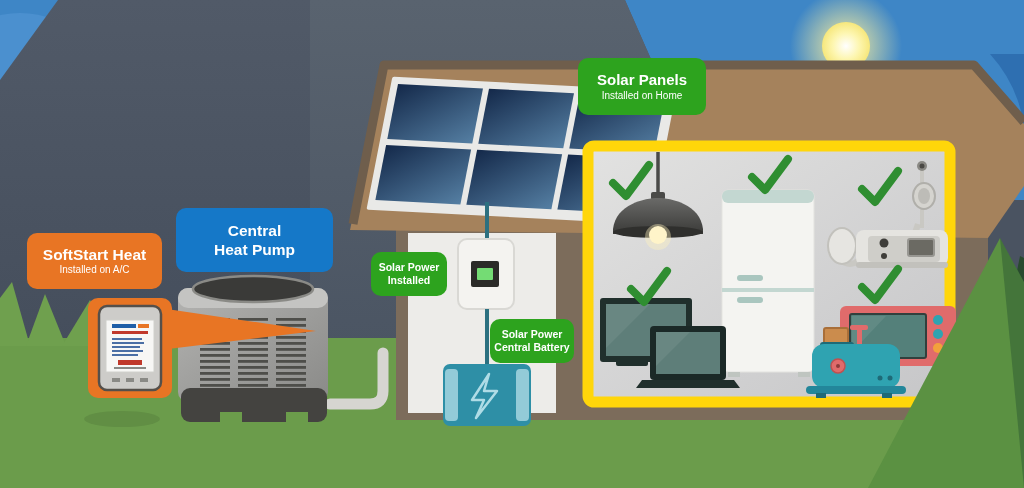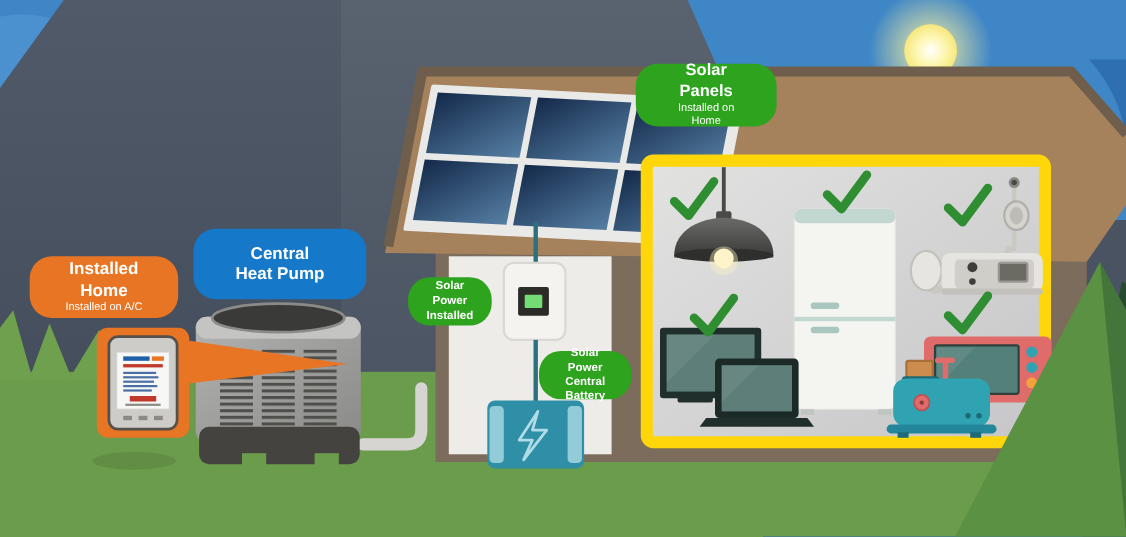--- a/index.html
+++ b/index.html
@@ -1,18 +1,18 @@
 <!DOCTYPE html>
 <html style="--label-orange: #E87524; --label-blue: #1578C8; --label-green: #2DA31E; --highlight-yellow: #FFD60A; --check-green: #2F8E31;"><head>
 <meta charset="utf-8">
 <style>
   html,body{margin:0;padding:0;background:#222;}
   #stage{position:relative;width:1024px;height:488px;overflow:hidden;background:#3E86C6;font-family:"Liberation Sans",sans-serif;}
   #scene{position:absolute;left:0;top:0;}
-  .label{position:absolute;color:#fff;border-radius:20px;display:flex;flex-direction:column;justify-content:center;align-items:center;text-align:center;box-sizing:border-box;padding:4px 24px;line-height:1.25;}
+  .label{position:absolute;color:#fff;border-radius:10px;display:flex;flex-direction:column;justify-content:center;align-items:center;text-align:center;box-sizing:border-box;padding:4px 0;line-height:1.25;}
   .label .t{font-weight:bold;}
   #label-softstart{left:27px;top:233px;width:135px;height:56px;background:var(--label-orange);}
   #label-softstart .t{font-size:15.5px;}
   #label-softstart .s{font-size:10px;text-align:right;}
   #label-central{left:176px;top:208px;width:157px;height:64px;background:var(--label-blue);font-weight:bold;font-size:15.5px;}
   #label-panels{left:578px;top:58px;width:128px;height:57px;background:var(--label-green);}
   #label-panels .t{font-size:15px;}
   #label-panels .s{font-size:10px;}
   #label-inverter{left:371px;top:252px;width:76px;height:44px;background:var(--label-green);font-weight:bold;font-size:10.5px;}
   #label-battery{left:490px;top:319px;width:84px;height:44px;background:var(--label-green);font-weight:bold;font-size:10.5px;}
@@ -247,21 +247,21 @@
     <rect x="112" y="354" width="26" height="2" fill="#4A6FA5"></rect>
     <rect x="118" y="360" width="24" height="5" fill="#C0392B"></rect>
     <rect x="114" y="367" width="32" height="2" fill="#8A8A86"></rect>
     <rect x="112" y="378" width="8" height="4" fill="#8A8A86"></rect>
     <rect x="126" y="378" width="8" height="4" fill="#8A8A86"></rect>
     <rect x="140" y="378" width="8" height="4" fill="#8A8A86"></rect>
   </g>
 </svg>
 
 <div class="label" id="label-softstart">
-  <span class="t">Installed Home</span>
+  <span class="t">SoftStart Heat</span>
   <span class="s">Installed on A/C</span>
 </div>
 
 <div class="label" id="label-central">
   <span>Central</span>
   <span>Heat Pump</span>
 </div>
 
 <div class="label" id="label-panels">
   <span class="t">Solar Panels</span>

